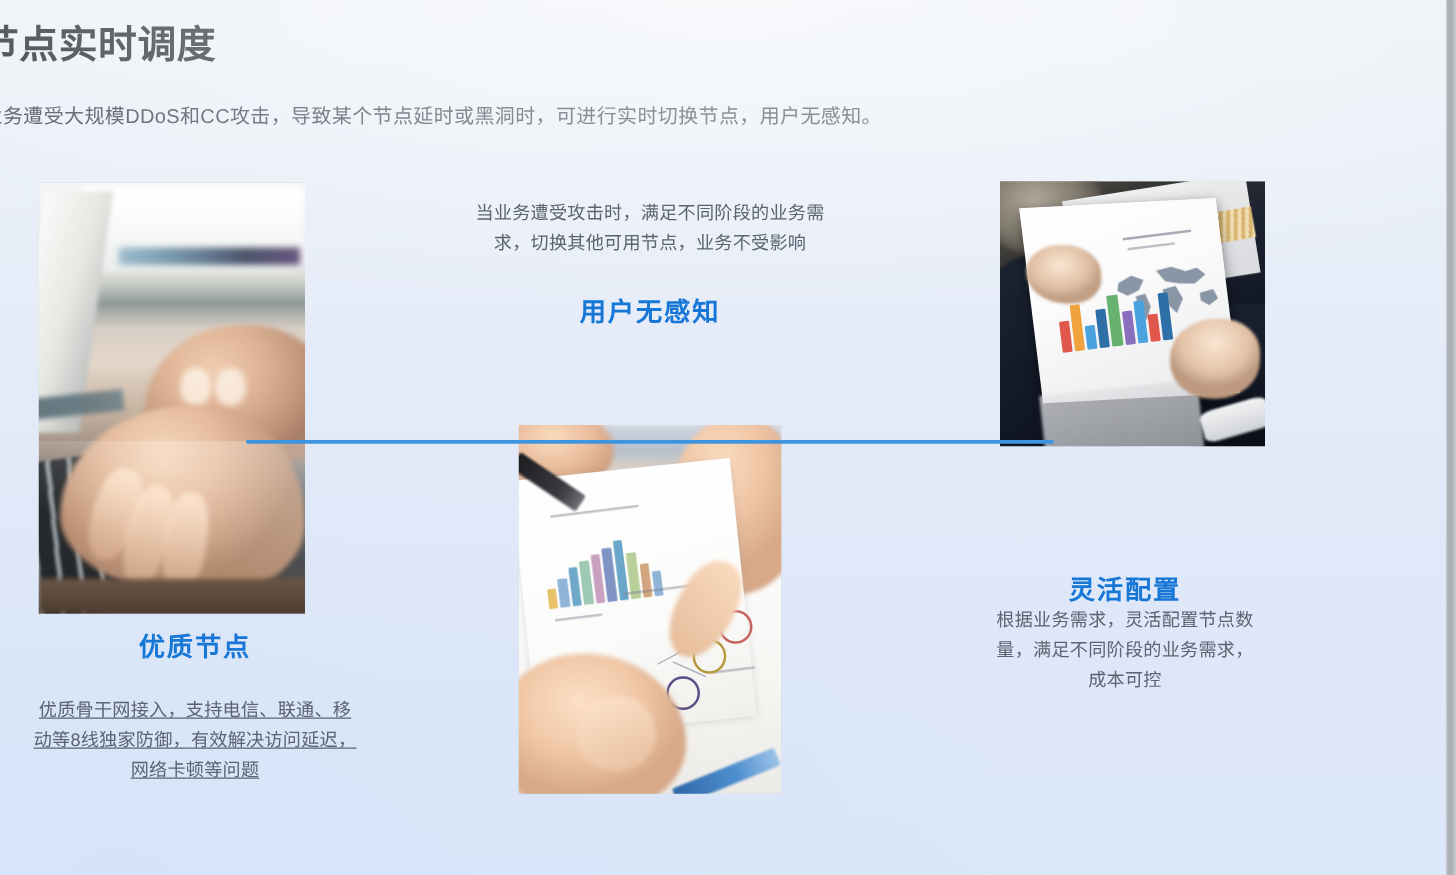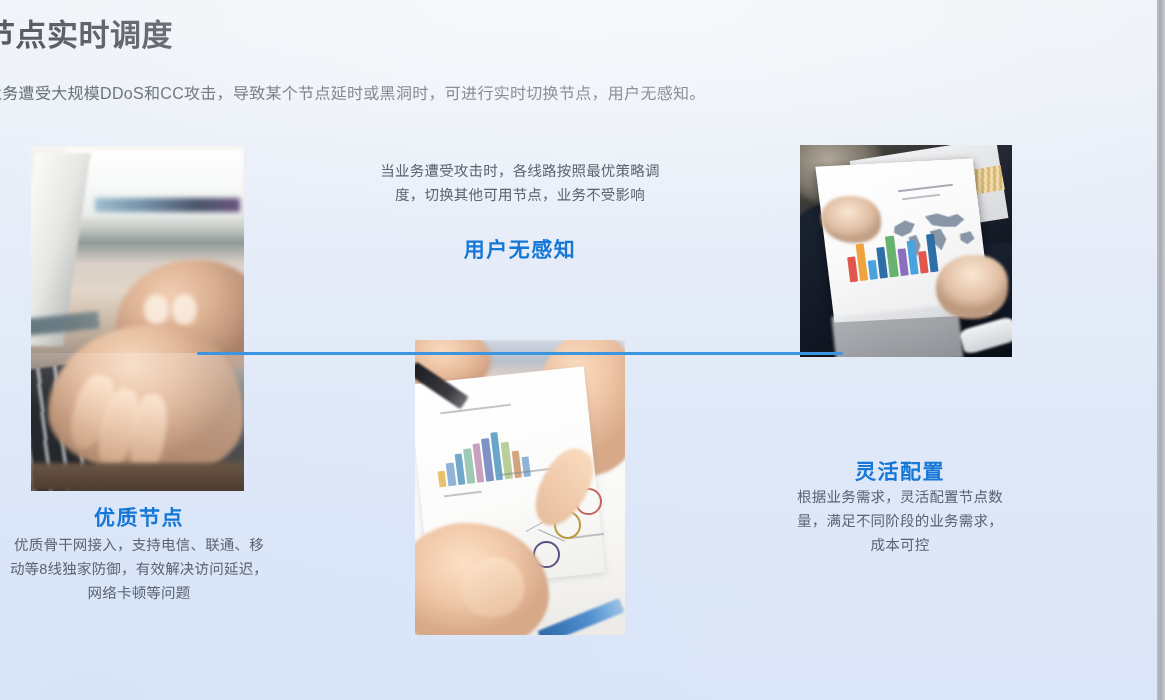--- a/index.html
+++ b/index.html
@@ -406,26 +406,26 @@
     top: 159px;
     width: 286px;
     z-index: 15;
   }
   .block-center .feature-body { color: #5b6470; }
   .block-center .feature-heading { margin-top: 26px; }
 
   
   .block-left {
     position: absolute;
-    left: 8px;
+    left: 25px;
     top: 501px;
     width: 262px;
     z-index: 15;
   }
-  .block-left .feature-body { margin-top: 2px; }
+  .block-left .feature-body { margin-top: 26px; text-decoration: underline; }
 
   
   .block-right {
     position: absolute;
     left: 795px;
     top: 455px;
     width: 210px;
     z-index: 15;
   }
   .block-right .feature-body { }
@@ -529,21 +529,21 @@
         <i style="height:80%;background:#2f6fa8"></i>
       </div>
       <div class="hand-l"></div>
       <div class="shadowpaper"></div>
       <div class="cuff"></div>
       <div class="hand-r"></div>
     </div>
   </div>
 
   <div class="block-center">
-    <div class="feature-body">当业务遭受攻击时，各线路按照最优策略调度，切换其他可用节点，业务不受影响</div>
+    <div class="feature-body">当业务遭受攻击时，满足不同阶段的业务需求，切换其他可用节点，业务不受影响</div>
     <div class="feature-heading">用户无感知</div>
   </div>
 
   <div class="block-left">
     <div class="feature-heading">优质节点</div>
     <div class="feature-body">优质骨干网接入，支持电信、联通、移动等8线独家防御，有效解决访问延迟，网络卡顿等问题</div>
   </div>
 
   <div class="block-right">
     <div class="feature-heading">灵活配置</div>

